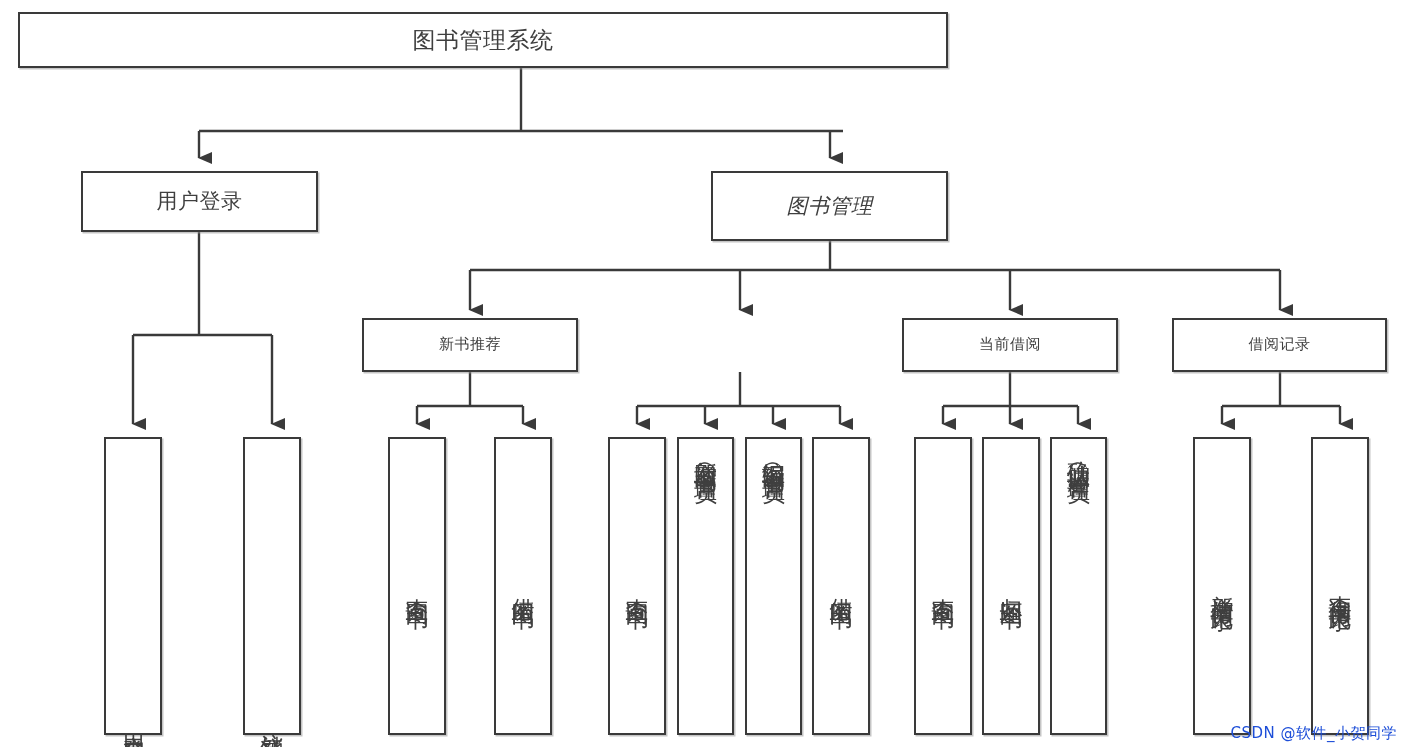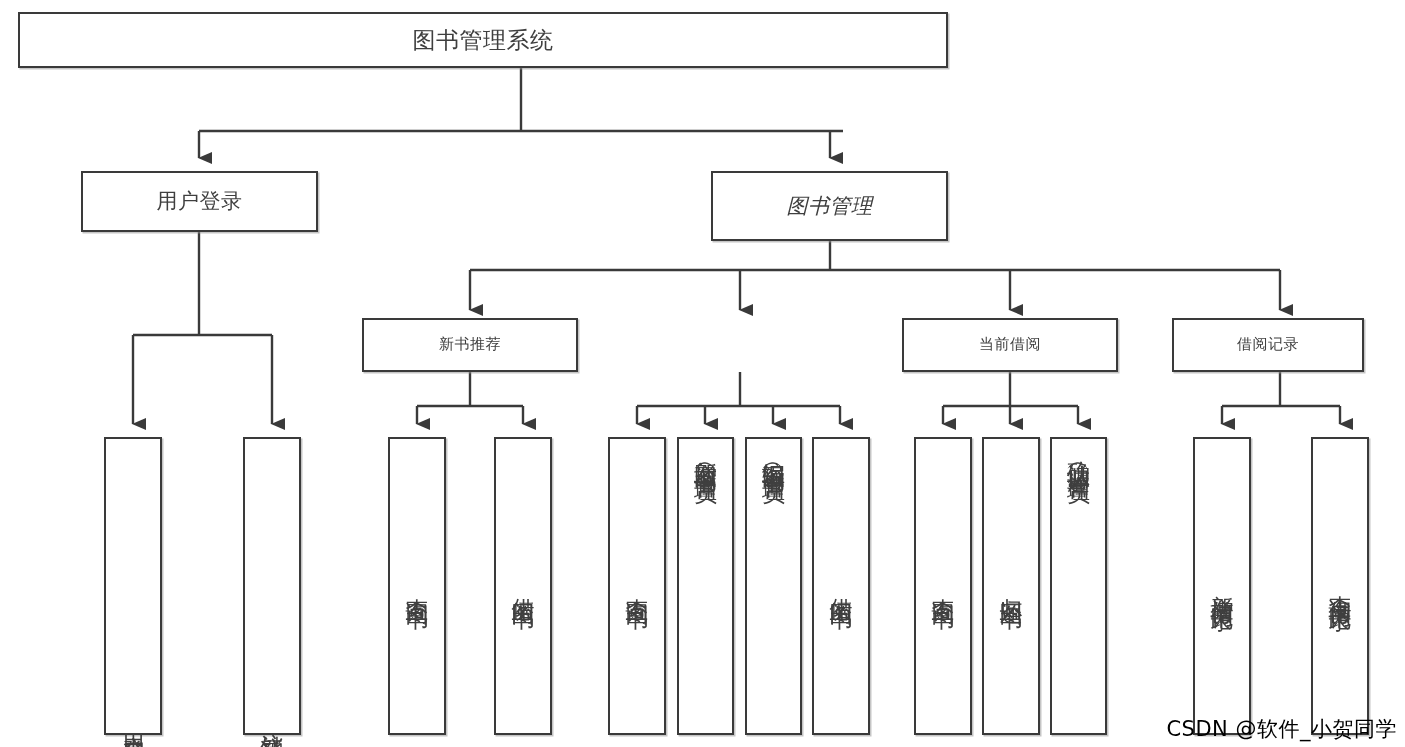--- a/index.html
+++ b/index.html
@@ -63,22 +63,22 @@
     height:auto;
   }
   .node.leaf.mid{ align-items:center; padding-top:0; }
   .node.leaf.bot{ align-items:flex-end; padding-top:0; padding-bottom:6px; }
 
   
   #watermark{
     position:absolute;
     right:8px;
     bottom:4px;
-    font-size:21px;
-    color:#000000;
+    font-size:15px;
+    color:#1d4ed8;
     letter-spacing:.5px;
     z-index:3;
     white-space:nowrap;
     margin-top:10px;
   }
 </style>
 </head>
 <body>
 
 <div id="diagram">
@@ -145,21 +145,21 @@
   <div class="node h2" style="left:711px; top:171px; width:237px; height:70px;font-style:italic;">
     <span class="label">图书管理</span>
   </div>
 
   <div class="node h3" style="left:362px; top:318px; width:216px; height:54px;">
     <span class="label">新书推荐</span>
   </div>
   <div class="node h3" style="left:902px; top:318px; width:216px; height:54px;">
     <span class="label">当前借阅</span>
   </div>
-  <div class="node h3" style="left:1172px; top:318px; width:192px; height:54px;">
+  <div class="node h3" style="left:1172px; top:318px; width:215px; height:54px;">
     <span class="label">借阅记录</span>
   </div>
 
   <div class="node leaf bot" style="left:104px; top:437px; width:58px; height:298px;">
     <span class="label">用户登录</span>
   </div>
   <div class="node leaf bot" style="left:243px; top:437px; width:58px; height:298px;">
     <span class="label">注销登录</span>
   </div>
 

